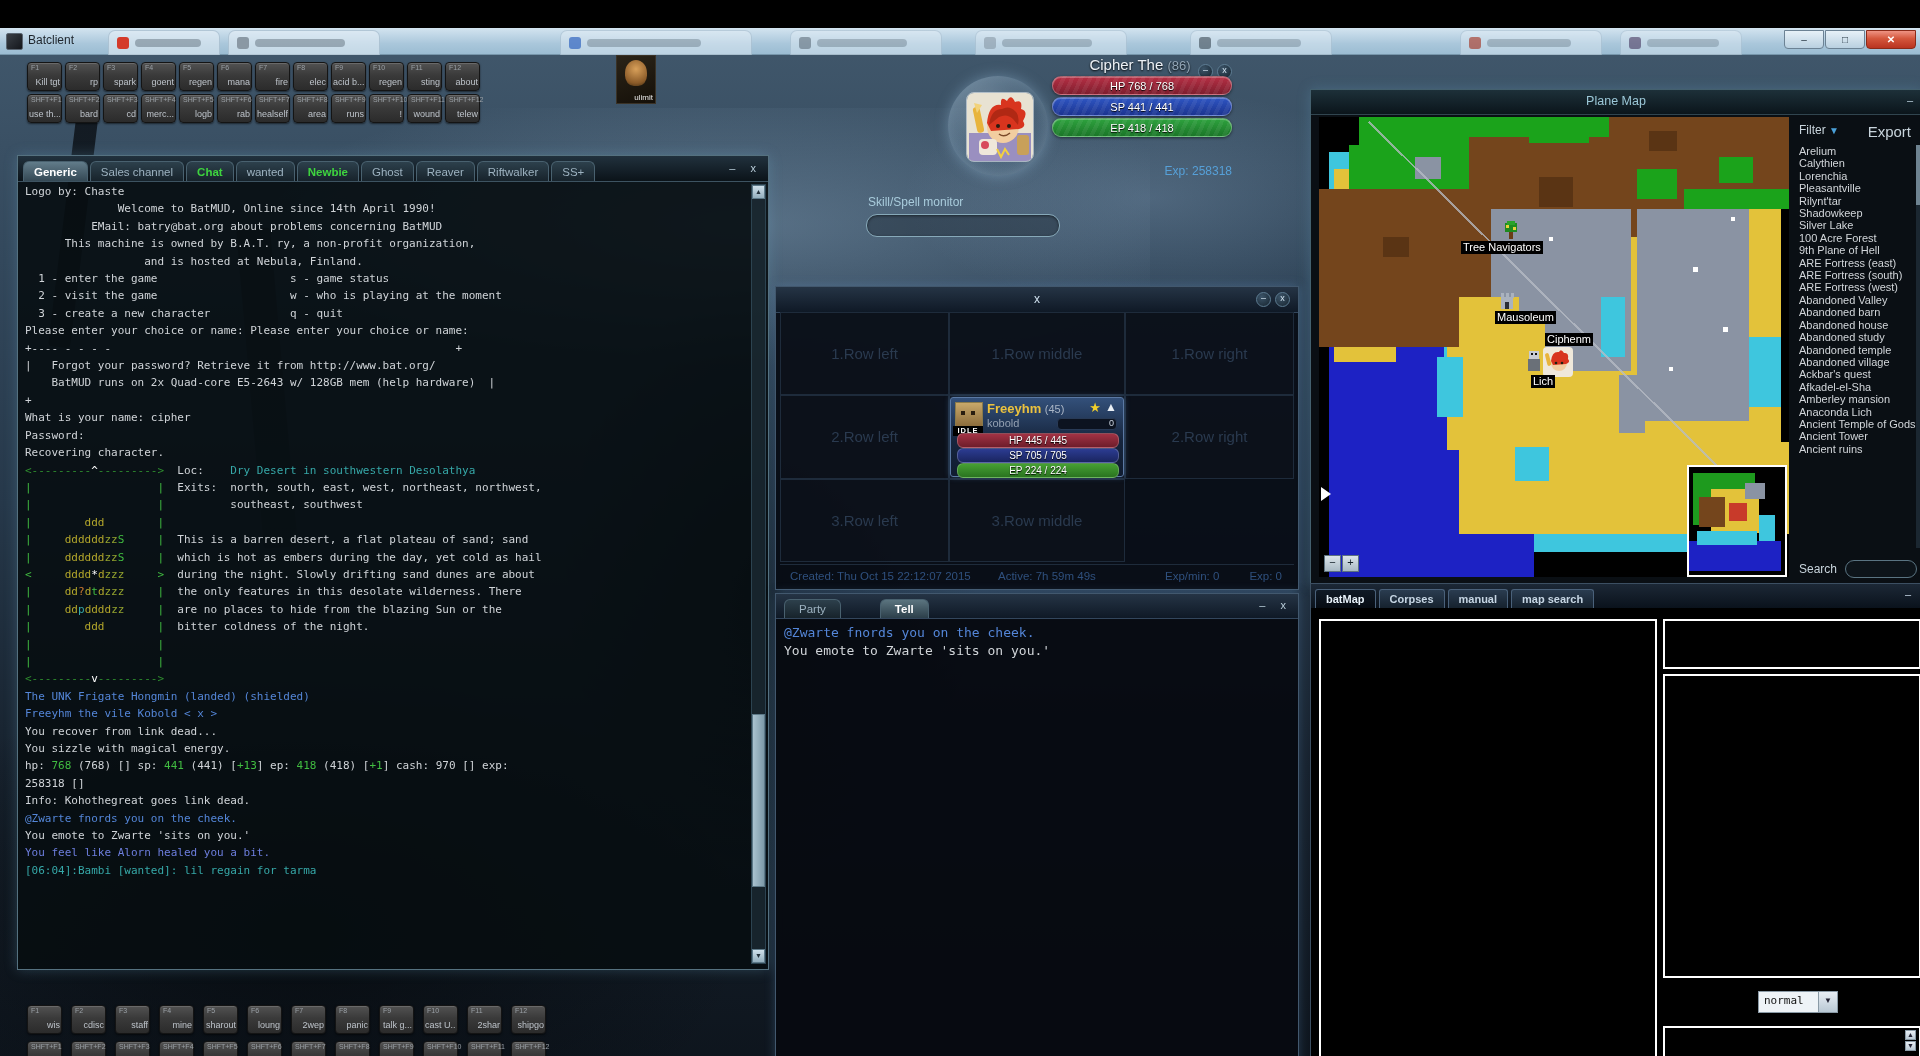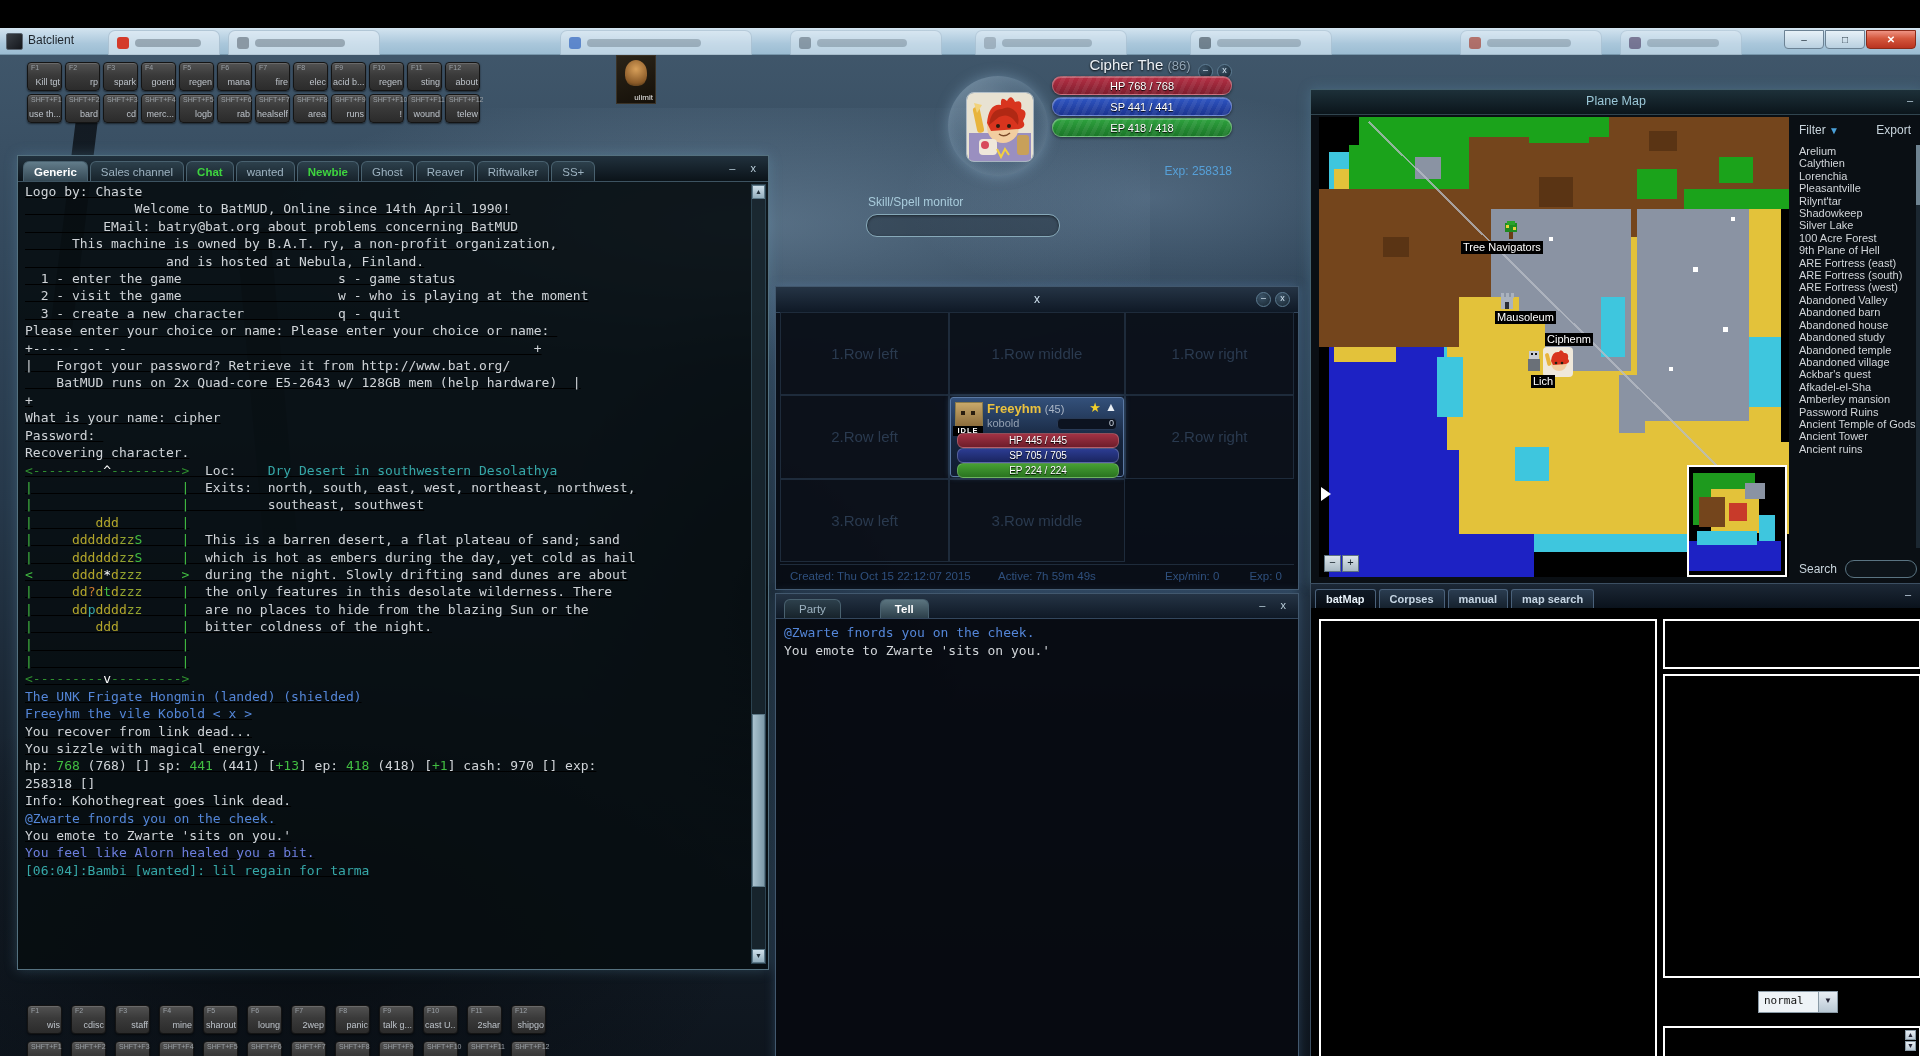--- a/index.html
+++ b/index.html
@@ -52,21 +52,21 @@
   .exp-top{left:1108px;top:136px;width:124px;text-align:right;font-size:12px;color:#56a0d8;}
   .skill-lbl{left:868px;top:167px;font-size:12px;color:#a9ccdc;}
   .skill-pill{left:866px;top:186px;width:192px;height:21px;border:1px solid #87a9b9;border-radius:11px;background:rgba(16,26,34,.35);box-shadow:inset 0 1px 3px rgba(0,0,0,.5);}
   
   .term{left:17px;top:127px;width:750px;height:813px;border:1px solid #55717f;background:rgba(7,13,17,.9);box-shadow:0 0 12px rgba(110,170,200,.28);}
   .term-tabs{position:absolute;left:0;top:0;right:0;height:25px;background:linear-gradient(180deg,#21313d,#0b1319);border-bottom:1px solid #3d5361;display:flex;align-items:flex-end;padding-left:5px;}
   .ttab{flex:none;margin-right:2px;padding:4px 10px 3px;border:1px solid #49616f;border-bottom:none;border-radius:6px 6px 0 0;background:linear-gradient(180deg,#2d404c,#17232b);color:#9db2c0;font-size:11.5px;}
   .ttab.active{background:linear-gradient(180deg,#627c8a,#344854);color:#ffffff;font-weight:bold;}
   .ttab.green{color:#3ed43e;font-weight:bold;}
   .term-ctrl{position:absolute;right:6px;top:6px;font-size:11px;color:#b9cdd9;letter-spacing:6px;}
-  .term-body{position:absolute;left:7px;top:27px;right:18px;bottom:5px;font-family:"DejaVu Sans Mono",monospace;font-size:13px;line-height:17.4px;white-space:pre;overflow:hidden;text-decoration:underline;}
+  .term-body{position:absolute;left:7px;top:27px;right:18px;bottom:5px;font-family:"DejaVu Sans Mono",monospace;font-size:11px;line-height:17.4px;white-space:pre;overflow:hidden;}
   .c-w{color:#d0d4d8}.c-g{color:#41bd41}.c-dg{color:#2f8f2f}.c-o{color:#b3a62b}.c-z{color:#93a32e}
   .c-or{color:#cf7a30}.c-tl{color:#36a8a8}.c-b{color:#5486d8}.c-b2{color:#6d7ede}.c-wh{color:#ffffff}
   .vscroll{position:absolute;right:2px;top:28px;bottom:5px;width:13px;background:rgba(36,54,66,.55);border:1px solid #2c4350;}
   .sarrow{position:absolute;left:0;width:11px;height:12px;background:linear-gradient(180deg,#cfe0ea,#93aebd);border:1px solid #5d7988;font-size:7px;line-height:12px;text-align:center;color:#24323c;}
   .sthumb{position:absolute;left:0;width:11px;border:1px solid #5d7988;background:linear-gradient(90deg,#a9c2cf,#7d9aa9);}
   
   .pwin{left:775px;top:258px;width:522px;height:302px;border:1px solid #42586e;background:rgba(8,12,20,.93);box-shadow:0 0 10px rgba(100,150,200,.33);}
   .pwin-tb,.cwin-tb{position:absolute;left:0;top:0;right:0;height:25px;background:linear-gradient(180deg,#253445,#0f1926);border-bottom:1px solid #33465c;color:#cfe0ee;}
   .pwin-title{position:absolute;left:0;right:0;top:5px;text-align:center;font-size:12px;}
   .wctrl{position:absolute;top:5px;display:flex;gap:4px;}
@@ -98,21 +98,21 @@
   .cbody{position:absolute;left:8px;top:30px;right:8px;font-family:"DejaVu Sans Mono",monospace;font-size:13px;line-height:17.5px;white-space:pre;}
   
   .rwin{left:1310px;top:61px;width:610px;height:494px;border:1px solid #44606e;background:#0a0f14;box-shadow:0 0 12px rgba(100,160,190,.3);}
   .rwin-tb{position:absolute;left:0;top:0;right:0;height:24px;background:linear-gradient(180deg,#1d3039,#0b151b);border-bottom:1px solid #31454f;}
   .rwin-title{position:absolute;left:0;right:0;top:4px;text-align:center;font-size:12.5px;color:#9cc8d8;}
   .rmap{position:absolute;left:8px;top:27px;width:470px;height:460px;background:#000;overflow:hidden;}
   .maplabel{position:absolute;background:#000;color:#fff;font-size:11px;padding:0 2px;line-height:13px;white-space:nowrap;}
   .rpanel{position:absolute;left:482px;top:27px;right:0;bottom:0;}
   .rfilter{position:absolute;left:6px;top:6px;font-size:12px;color:#c8d4dc;}
   .rfilter .arr{color:#4aa0d8;font-size:10px;}
-  .rexport{position:absolute;right:10px;top:6px;font-size:12px;color:#c8d4dc;}
+  .rexport{position:absolute;right:10px;top:6px;font-size:15px;color:#c8d4dc;}
   .rlist{position:absolute;left:6px;top:28px;right:4px;bottom:36px;overflow:hidden;font-size:11px;line-height:12.4px;color:#d2d6da;}
   .rlist div{white-space:nowrap;overflow:hidden;}
   .rsearch-lbl{position:absolute;left:6px;bottom:8px;font-size:12px;color:#c8d4dc;}
   .rsearch{position:absolute;left:52px;bottom:6px;width:70px;height:16px;border:1px solid #5a7482;border-radius:9px;background:#0d141a;}
   .rsb{position:absolute;right:0;top:28px;bottom:36px;width:5px;background:#1b2731;}
   .rsb i{position:absolute;left:0;top:0;width:5px;height:60px;background:#6e8391;}
   .zoombtn{position:absolute;width:15px;height:15px;background:linear-gradient(180deg,#dbe4ea,#a9bac4);border:1px solid #5d7280;font-size:11px;line-height:13px;text-align:center;color:#15222a;}
   .minimap{position:absolute;left:368px;top:348px;width:96px;height:108px;border:2px solid #fff;background:#000;}
   .sliderh{position:absolute;left:2px;top:370px;width:0;height:0;border-left:10px solid #fff;border-top:7px solid transparent;border-bottom:7px solid transparent;}
   
@@ -584,21 +584,21 @@
   <div>Abandoned temple</div>
 
   <div>Abandoned village</div>
 
   <div>Ackbar's quest</div>
 
   <div>Afkadel-el-Sha</div>
 
   <div>Amberley mansion</div>
 
-  <div>Password Ruins</div>
+  <div>Anaconda Lich</div>
 
   <div>Ancient Temple of Gods</div>
 
   <div>Ancient Tower</div>
 
   <div>Ancient ruins</div>
 </div>
       <div class="rsb">
           <i></i>
         </div>

